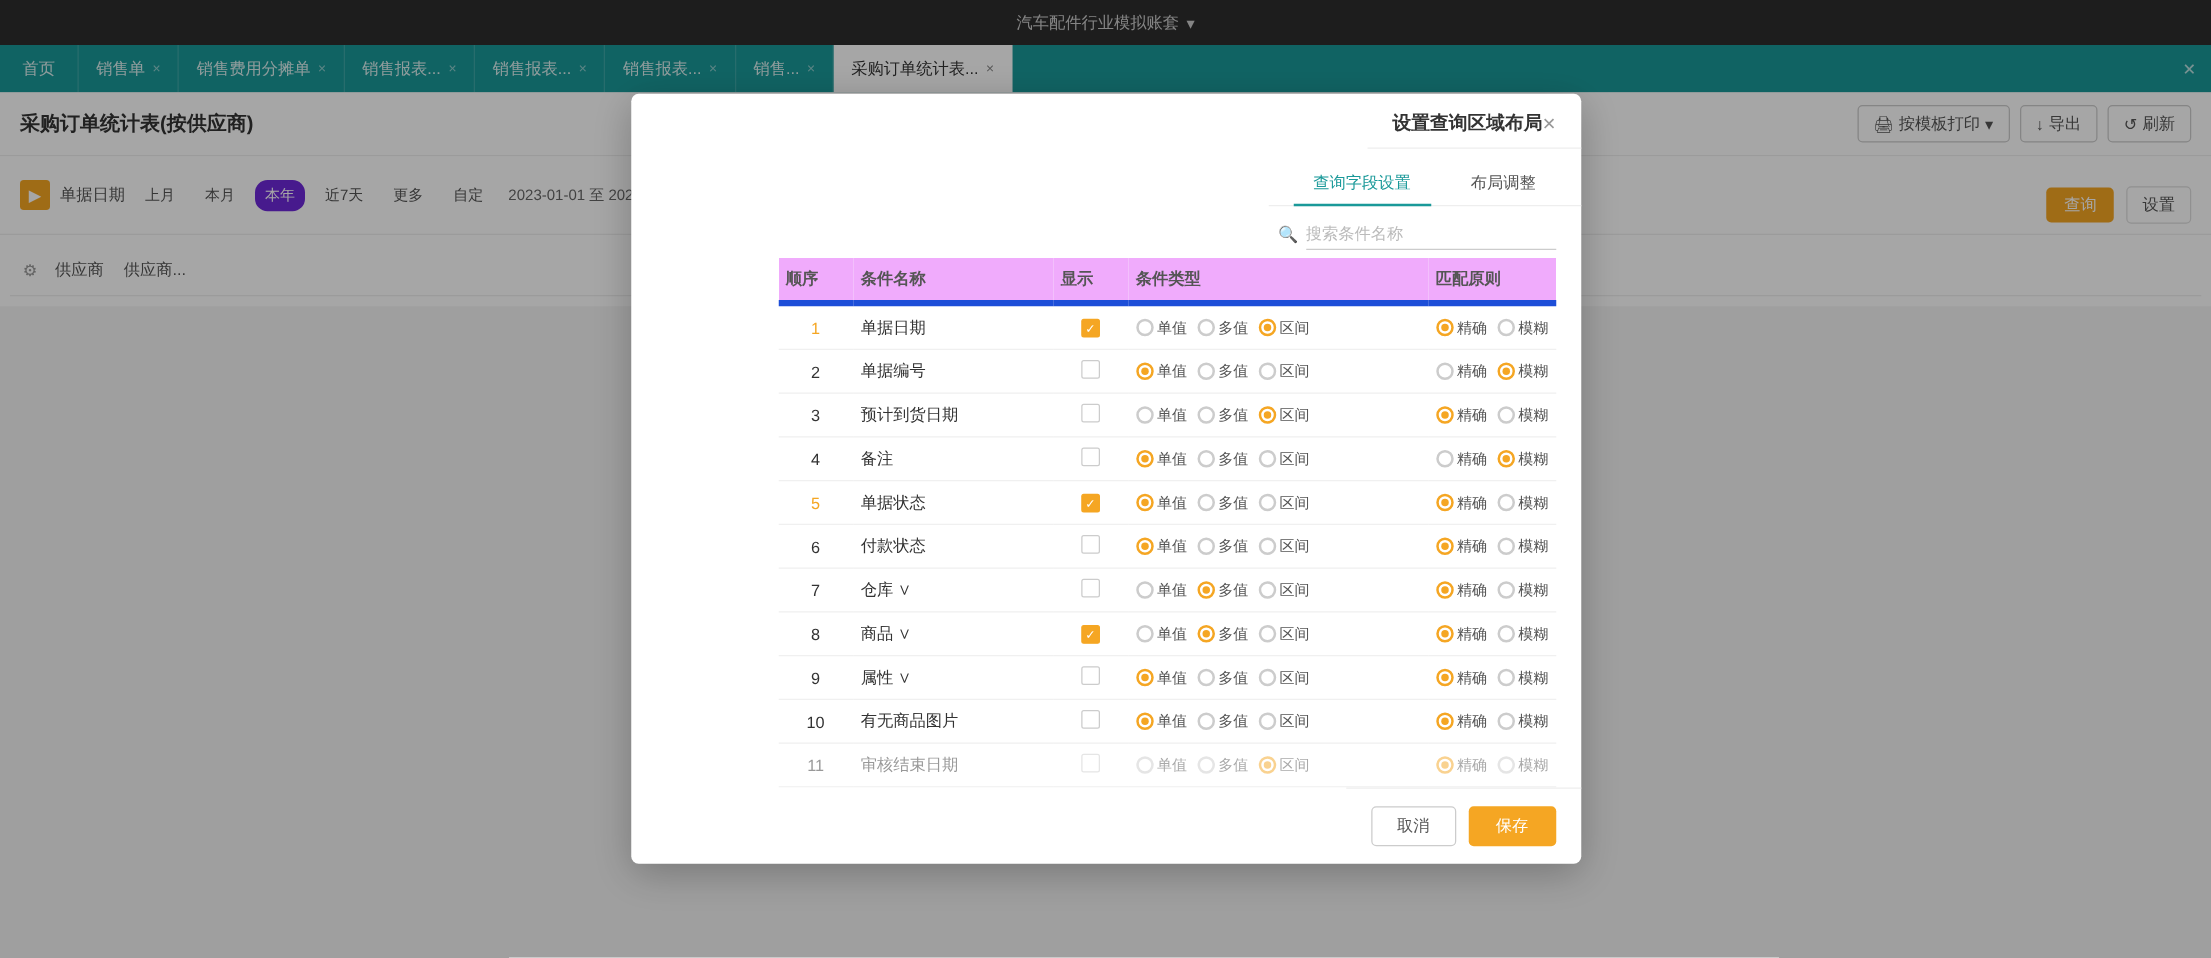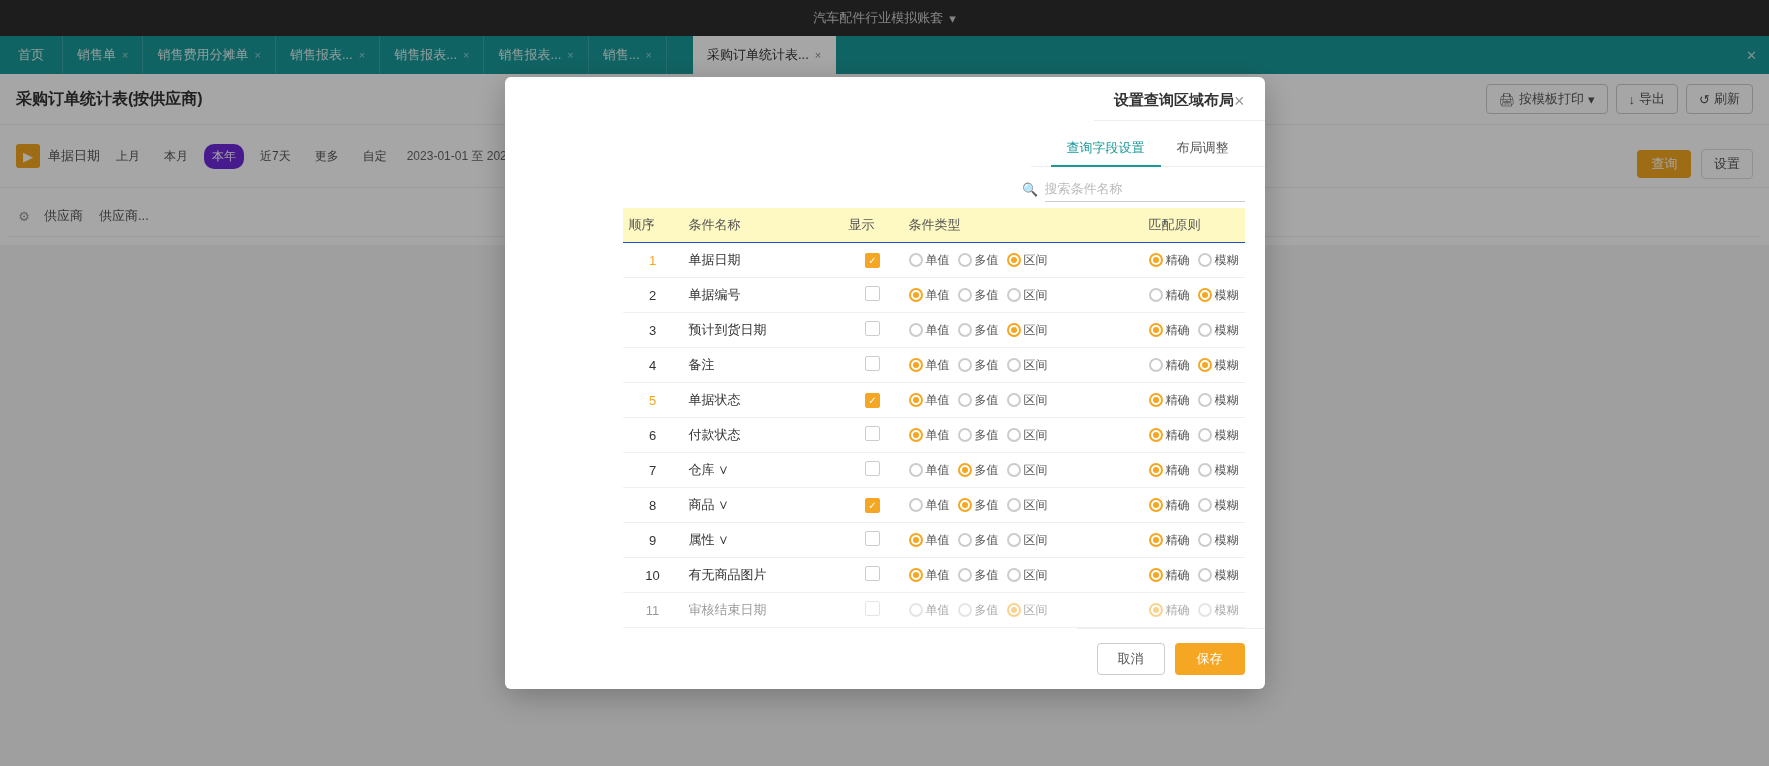--- a/index.html
+++ b/index.html
@@ -38,21 +38,20 @@
       padding: 0 14px;
       cursor: pointer;
       font-size: 13px;
       white-space: nowrap;
       color: rgba(255,255,255,0.85);
       border-right: 1px solid rgba(255,255,255,0.15);
     }
     .tab-bar-item.active {
       background: #fff;
       color: #333;
-      margin-left: 26px;
     }
     .tab-bar-item .close-x { margin-left: 6px; font-size: 11px; opacity: 0.6; }
     .tab-bar-item:first-child { padding: 0 18px; }
 
     
     .page-area {
       background: #f5f5f5;
       min-height: calc(766px - 36px - 38px);
       position: relative;
     }
@@ -131,21 +130,21 @@
       border-bottom: 1px solid #eee;
     }
     .modal-title { font-size: 15px; font-weight: bold; color: #333; }
     .modal-close { cursor: pointer; font-size: 18px; color: #999; line-height: 1; }
 
     
     .modal-tabs {
       display: flex;
       padding: 10px 20px 0;
       border-bottom: 1px solid #eee;
-      gap: 0;
+      gap: 16px;
     }
     .modal-tab {
       padding: 8px 16px;
       cursor: pointer;
       font-size: 13px;
       color: #555;
       border-bottom: 2px solid transparent;
       margin-bottom: -1px;
     }
     .modal-tab.active {
@@ -170,27 +169,27 @@
       width: 200px;
       color: #333;
       font-family: Liberation Serif, serif;
     }
     .modal-search-input::placeholder { color: #bbb; }
 
     
     .modal-table { flex: 1; overflow-y: auto; padding: 0 20px; }
     .modal-table table { width: 100%; border-collapse: collapse; }
     .modal-table thead th {
-      background: #fef9c3;
+      background: #f0abfc;
       padding: 8px 6px;
       font-size: 13px;
       color: #555;
-      font-weight: 400;
+      font-weight: 700;
       text-align: left;
-      border-bottom: 1px solid #1d4ed8;
+      border-bottom: 5px solid #1d4ed8;
       position: sticky;
       top: 0;
     }
     .modal-table tbody tr { border-bottom: 1px solid #f0f0f0; }
     .modal-table tbody td { padding: 8px 6px; font-size: 13px; color: #333; vertical-align: middle; }
 
     
     .radio-group { display: flex; align-items: center; gap: 8px; }
     .radio-item { display: flex; align-items: center; gap: 3px; cursor: pointer; }
     .radio-circle {

